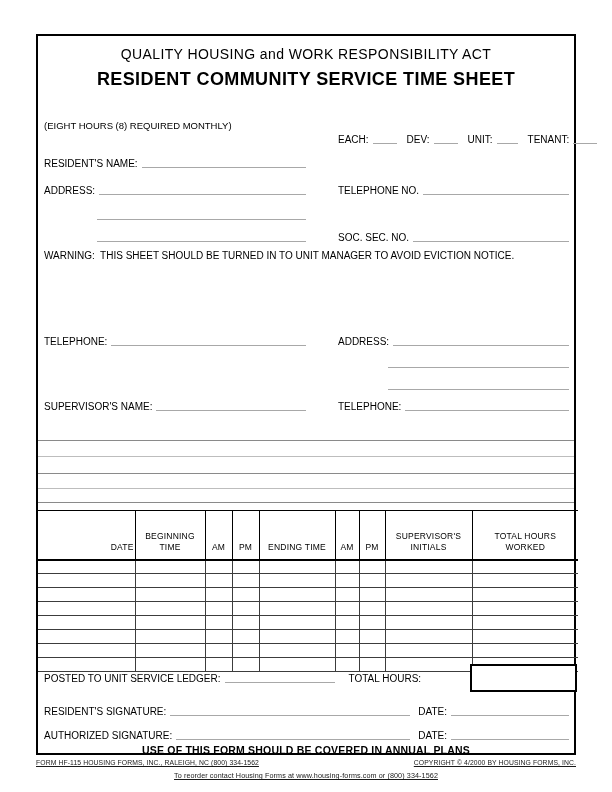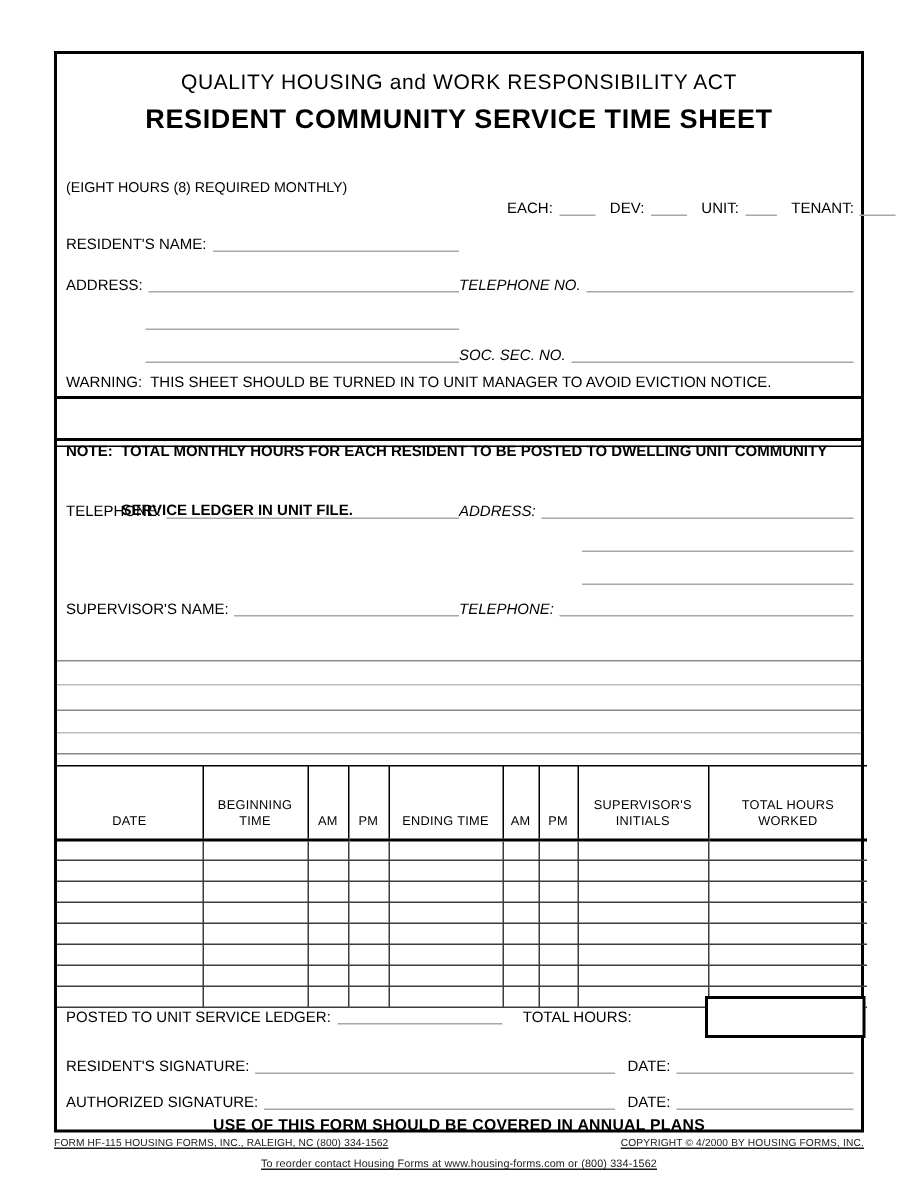--- a/index.html
+++ b/index.html
@@ -16,21 +16,21 @@
   .center { left:0; right:0; text-align:center; }
   .act-title { top:10px; font-size:14px; letter-spacing:.4px; }
   .form-title { top:33px; font-size:18px; font-weight:bold; letter-spacing:.4px; }
   .subtitle { top:84px; left:6px; font-size:9.5px; }
 
   .row { position:absolute; left:6px; right:5px; display:flex; align-items:flex-end; height:13px; font-size:10px; }
   .lbl { white-space:pre; }
   .fill { border-bottom:1px solid #a8a8a8; height:10px; margin:0 0 1px 4px; }
   .grow { flex:1; }
   .half-l { display:flex; width:262px; align-items:flex-end; }
-  .half-r { display:flex; flex:1; align-items:flex-end;font-style:italic; }
+  .half-r { display:flex; flex:1; margin-left:32px; align-items:flex-end; }
 
   .hdr-fields { top:96px; left:300px; display:flex; gap:10px; }
   .grp { display:flex; align-items:flex-end; font-size:10px; height:13px; }
 
   .warning { top:214px; left:6px; font-size:10px; white-space:pre; }
   .note {
     top:228px; left:0; right:0; height:30px;
     border-top:2px solid #000; border-bottom:2px solid #000;
     font-size:10px; font-weight:bold; padding:3px 6px 0; line-height:1.3; white-space:pre;
   }
@@ -40,21 +40,21 @@
   .rule { position:absolute; left:0; right:0; height:0; border-top:1px solid #8a8a8a; }
   .rule.lt { border-top-color:#bdbdbd; }
 
   table.sheet { position:absolute; top:474px; left:0; width:540px; border-collapse:collapse; table-layout:fixed; }
   table.sheet th {
     border:1px solid #000; border-top:1.5px solid #000; border-bottom:2.5px solid #000;
     font-size:8.5px; font-weight:normal; text-align:center; vertical-align:bottom;
     height:49px; padding:2px 1px 5px; line-height:1.35; letter-spacing:.2px;
   }
   table.sheet td { border:1px solid #3c3c3c; height:14px; }
-  table.sheet th:first-child, table.sheet td:first-child { border-left:none; }
+  table.sheet th:first-child, table.sheet td:first-child { border-left:none;text-align:right; }
   table.sheet th:last-child,  table.sheet td:last-child  { border-right:none; }
 
   .ledger { top:630px; height:24px; align-items:center; }
   .ledger .fill { width:110px; height:11px; }
   .ledger .th-lbl { margin-left:14px; }
   .total-box { position:absolute; left:432px; top:628px; width:107px; height:28px; border:2.5px solid #000; background:#fff; }
 
   .sig1 { top:668px; }
   .sig2 { top:692px; }
   .date-fill { width:118px; }
@@ -125,24 +125,20 @@
           <span class="fill grow" style="margin-left:0"></span>
         </span>
       <span class="half-r">
           <span class="lbl">SOC. SEC. NO.</span>
           <span class="fill grow"></span>
         </span>
     </div>
 
     <div class="abs warning">WARNING:  THIS SHEET SHOULD BE TURNED IN TO UNIT MANAGER TO AVOID EVICTION NOTICE.</div>
 
-    <div class="abs note">
-      <div>NOTE:  TOTAL MONTHLY HOURS FOR EACH RESIDENT TO BE POSTED TO DWELLING UNIT COMMUNITY</div>
-      <div class="indent">SERVICE LEDGER IN UNIT FILE.</div>
-    </div>
 
 
     <div class="row" style="top:298px">
       <span class="half-l">
           <span class="lbl">TELEPHONE:</span>
           <span class="fill grow"></span>
         </span>
       <span class="half-r">
           <span class="lbl">ADDRESS:</span>
           <span class="fill grow"></span>

